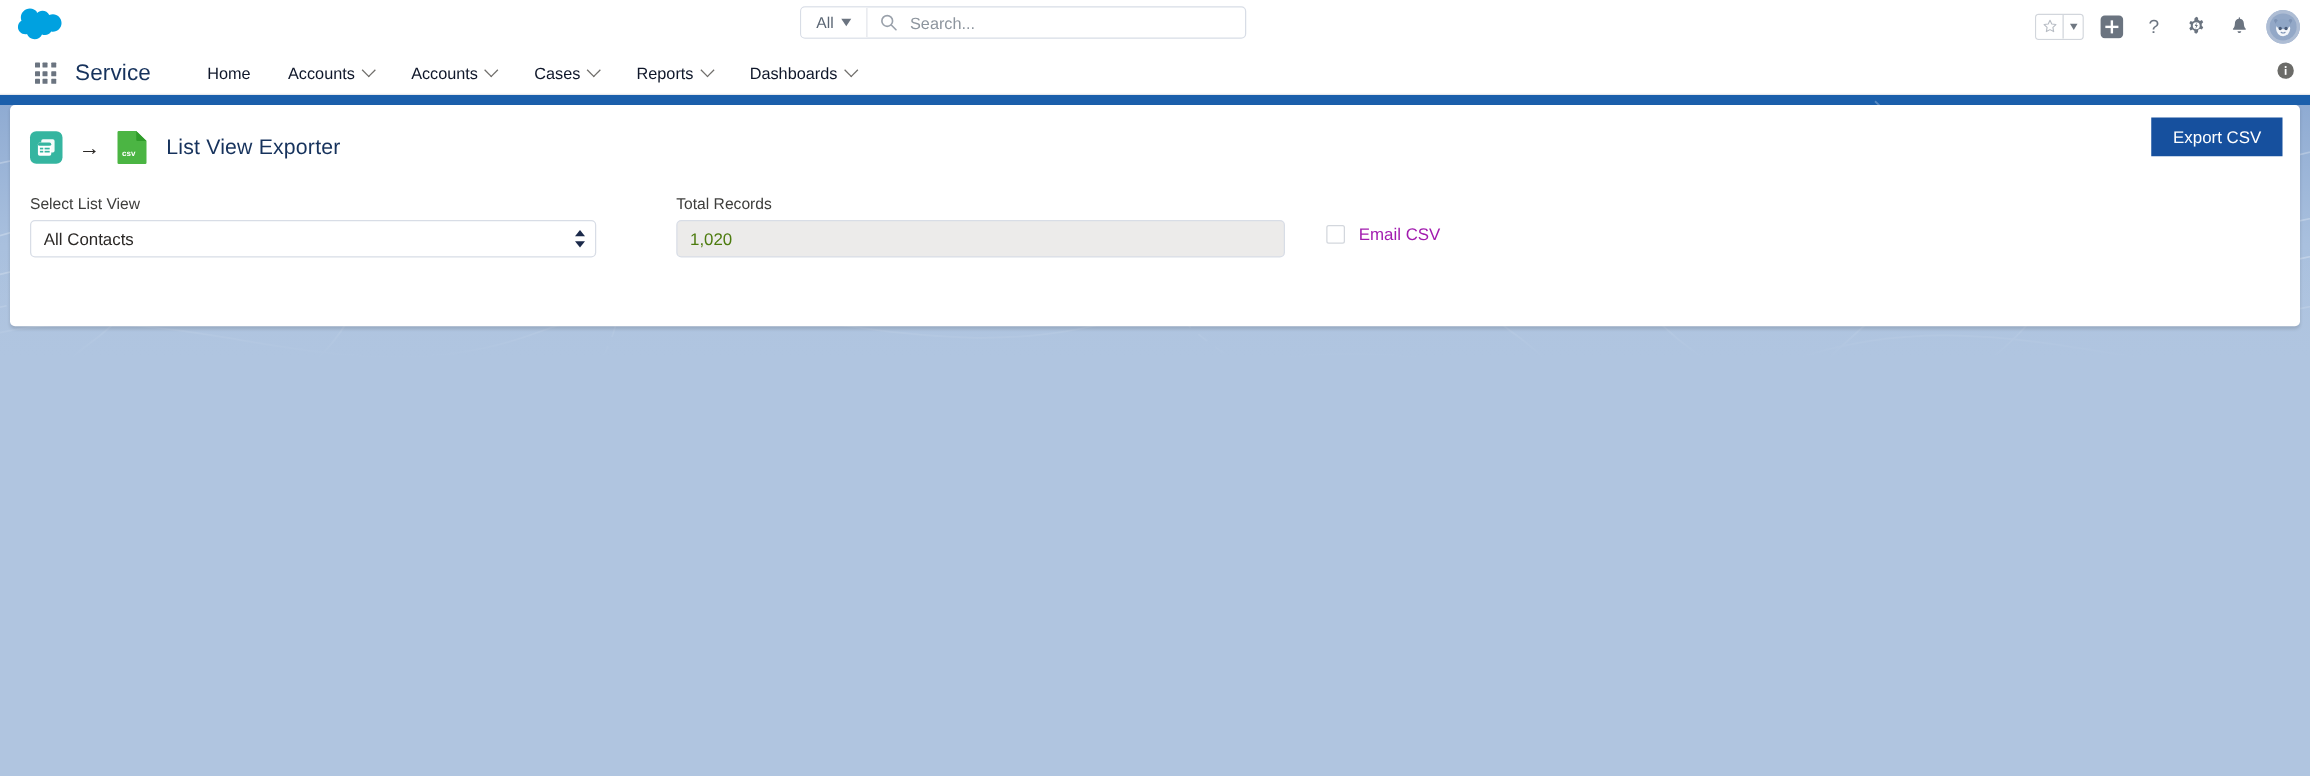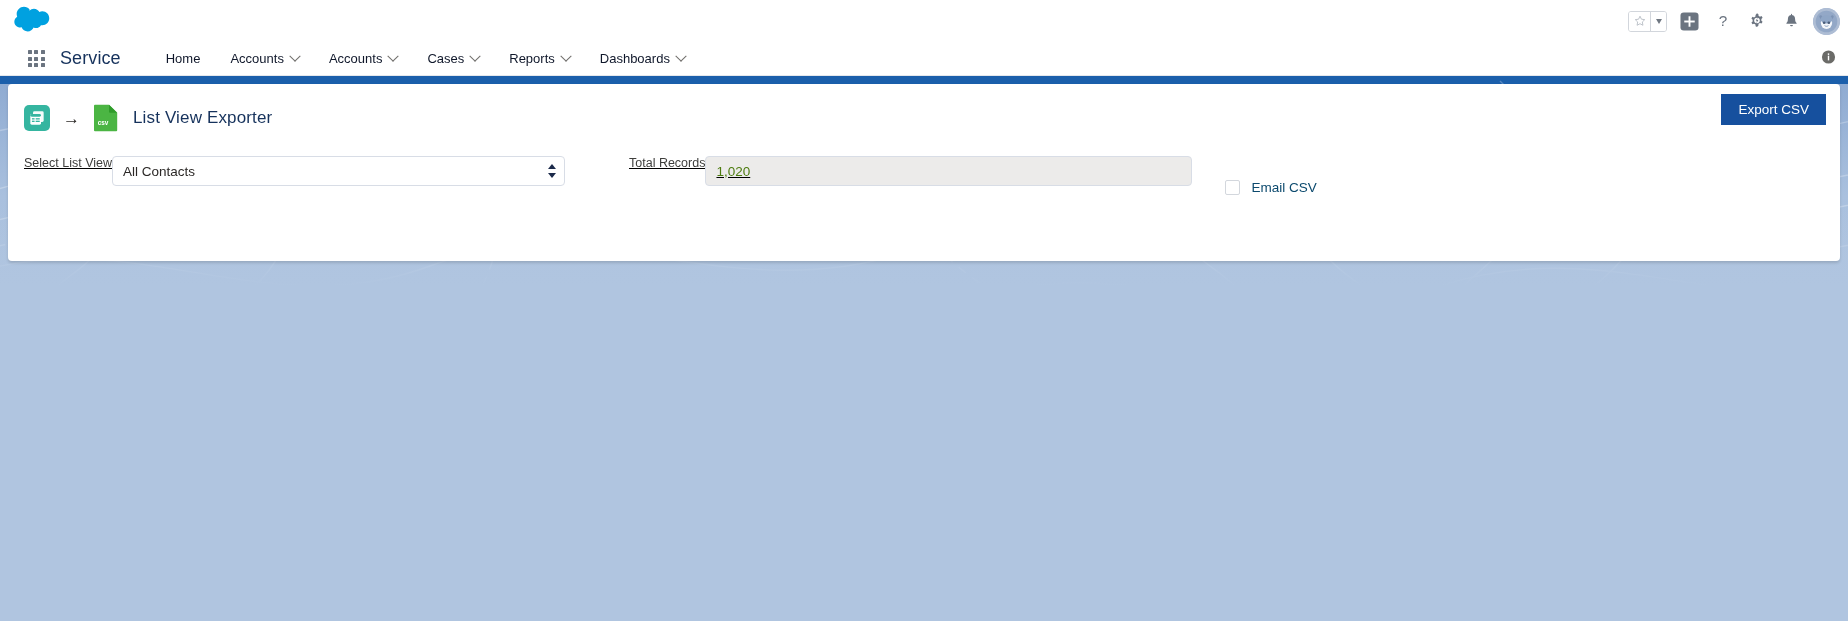--- a/index.html
+++ b/index.html
@@ -270,21 +270,21 @@
     cursor: pointer;
     white-space: nowrap;
   }
 
   
   .form-row {
     display: flex;
     align-items: flex-start;
     padding: 20px 0 0 16px;
   }
-  .field { display: flex; flex-direction: row; text-decoration: underline; }
+  .field { display: flex; flex-direction: column; }
   .field-label {
     font-size: 12.5px;
     color: #3e3e3c;
     margin-bottom: 5px;
     line-height: 1.2;
   }
   .field-select-wrap {
     position: relative;
     width: 453px;
   }
@@ -350,35 +350,48 @@
   }
   .checkbox-box {
     width: 15px; height: 15px;
     border: 1px solid #d3d7dd;
     border-radius: 2px;
     background: #ffffff;
     flex: none;
   }
   .checkbox-label {
     font-size: 13.5px;
-    color: #0c4a6e;
+    color: #a21caf;
     white-space: nowrap;
   }
 </style>
 </head>
 <body>
 
 <div class="global-header">
 
   <div class="sf-logo">
     <svg viewBox="0 0 40 30" width="38" height="28" aria-hidden="true">
       <path d="M16.2 7.1c1.2-1.3 2.9-2.1 4.8-2.1 2.5 0 4.7 1.4 5.9 3.5.9-.4 2-.6 3.1-.6 4.1 0 7.4 3.4 7.4 7.5s-3.3 7.5-7.4 7.5c-.5 0-1-.05-1.5-.15-1 1.8-3 3.05-5.2 3.05-.95 0-1.85-.2-2.65-.6-1.05 2.45-3.5 4.2-6.35 4.2-2.95 0-5.5-1.85-6.5-4.45-.4.1-.85.15-1.3.15C2.7 25.05 0 22.3 0 18.9c0-2.3 1.25-4.3 3.05-5.35-.35-.85-.55-1.8-.55-2.8C2.5 6.5 6 3 10.3 3c2.45 0 4.65 1.15 6.05 2.95z" fill="#00A1E0"></path>
     </svg>
   </div>
 
+  <div class="search-wrap">
+    <div class="scope-select">
+      <span>All</span>
+      <span class="caret-down"></span>
+    </div>
+    <div class="search-icon-box">
+      <svg width="14" height="14" viewBox="0 0 16 16" aria-hidden="true">
+        <circle cx="6.6" cy="6.6" r="4.9" fill="none" stroke="#9aa1ab" stroke-width="1.5"></circle>
+        <line x1="10.3" y1="10.3" x2="14.6" y2="14.6" stroke="#9aa1ab" stroke-width="1.5" stroke-linecap="round"></line>
+      </svg>
+    </div>
+    <input class="search-input" type="text" placeholder="Search..." style="">
+  </div>
 
   <div class="header-actions">
     <div class="fav-group">
       <div class="fav-star">
         <svg width="12" height="12" viewBox="0 0 16 16" aria-hidden="true">
           <path d="M8 1.6l1.9 4 4.4.6-3.2 3.1.8 4.4L8 11.6l-3.9 2.1.8-4.4L1.7 6.2l4.4-.6z" fill="none" stroke="#b7bcc4" stroke-width="1.2" stroke-linejoin="round"></path>
         </svg>
       </div>
       <div class="fav-caret">
         <span class="caret-down"></span>

